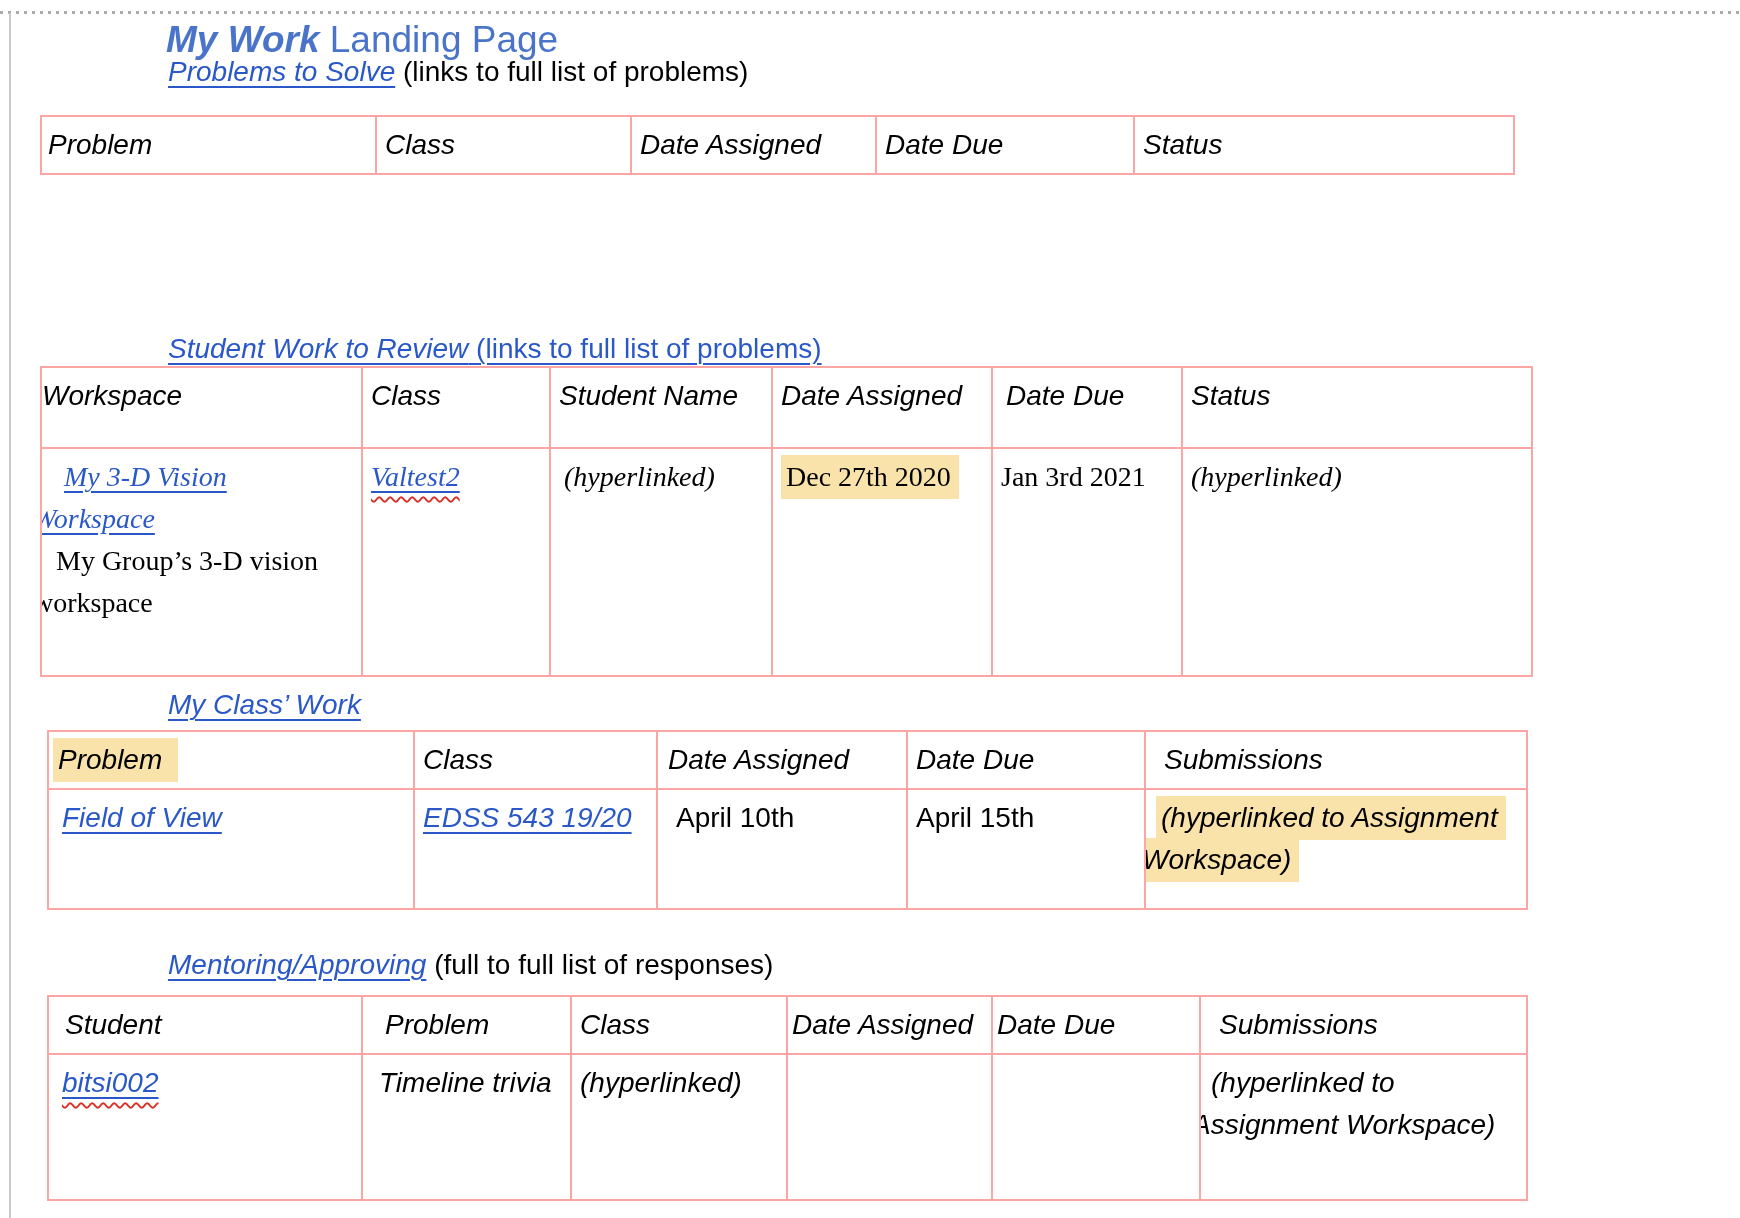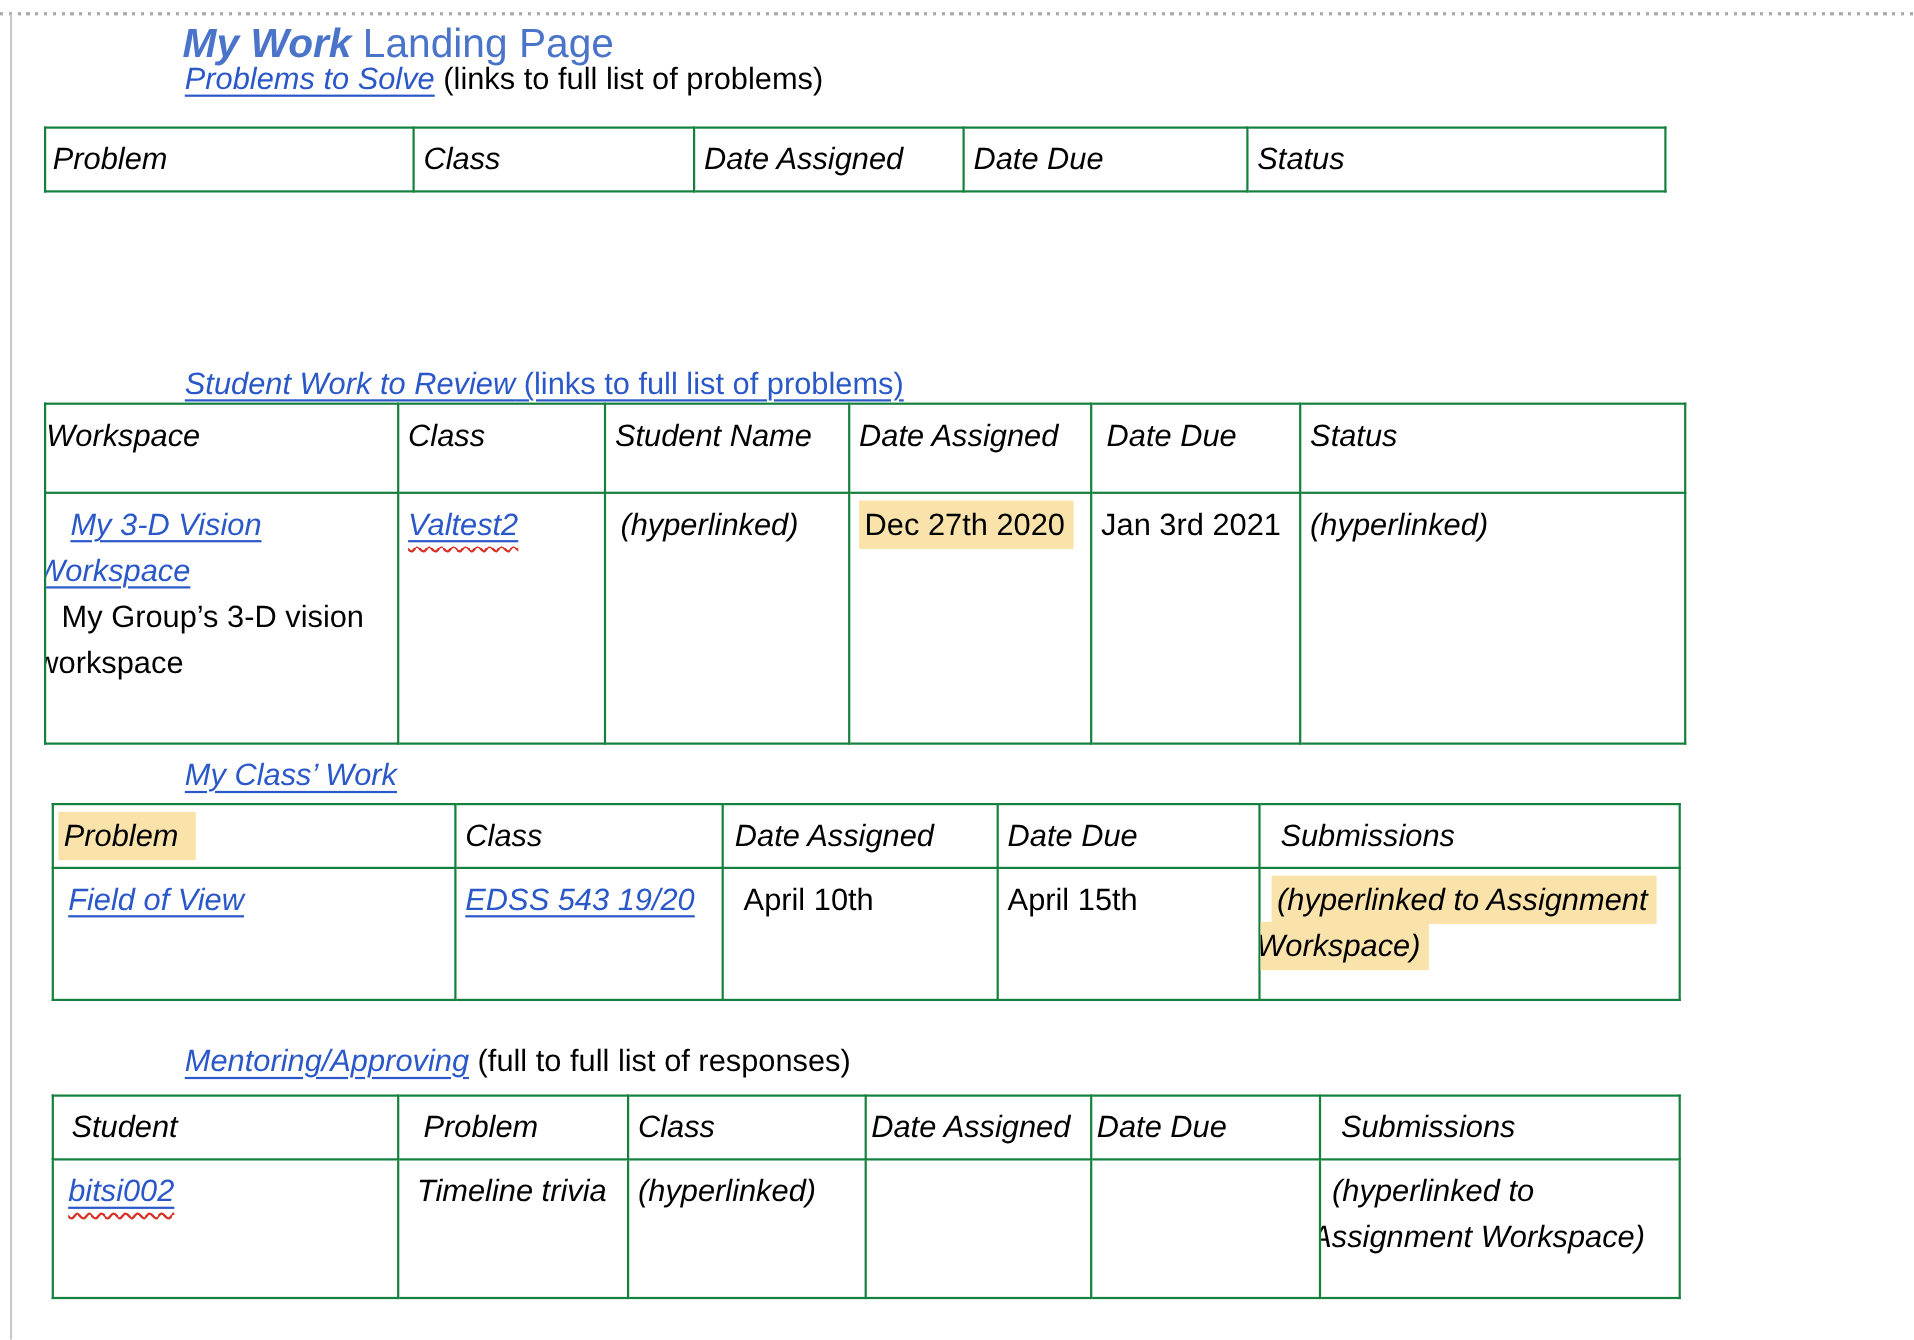--- a/index.html
+++ b/index.html
@@ -60,35 +60,35 @@
   .hl { background: var(--hl); padding: 6px 8px 7px 5px; }
   .hl-hdr { padding-right: 16px; }
   
   table.doc-table {
     position: absolute;
     border-collapse: collapse;
     table-layout: fixed;
     font-size: 28px;
   }
   table.doc-table td {
-    border: 2px solid #15803d;
+    border: 2px solid #fca5a5;
     vertical-align: top;
     padding: 7px 6px;
     line-height: 42px;
     overflow: hidden;
   }
   tr.hdr td { font-style: italic; }
   .t1 { left: 40px;  top: 115px; width: 1473px; }
   .t2 { left: 40px;  top: 366px; width: 1491px; padding-left: 24px; }
   .t3 { left: 47px;  top: 730px; width: 1479px; }
   .t4 { left: 47px;  top: 995px; width: 1479px; }
   .t1 tr.hdr  { height: 56px; }  .t1 tr.data { height: 105px; }
-  .t2 tr.hdr  { height: 81px; }  .t2 tr.data { height: 228px; }
+  .t2 tr.hdr  { height: 81px; }  .t2 tr.data { height: 228px; font-family: Liberation Serif, serif; }
   .t3 tr.hdr  { height: 53px; }  .t3 tr.data { height: 120px; }
-  .t4 tr.hdr  { height: 53px; }  .t4 tr.data { height: 126px; margin-left: 20px; }
+  .t4 tr.hdr  { height: 53px; }  .t4 tr.data { height: 146px; margin-left: 20px; }
   
   .pl0 { padding-left: 0 !important; }
   .pl4  { padding-left: 4px !important; }
   .pl8  { padding-left: 8px !important; }
   .pl10 { padding-left: 10px !important; }
   .pl13 { padding-left: 13px !important; }
   .pl16 { padding-left: 16px !important; border-radius: 23px; }
   .pl18 { padding-left: 18px !important; }
   .pl22 { padding-left: 22px !important; }
   .pl30 { padding-left: 30px !important; }

